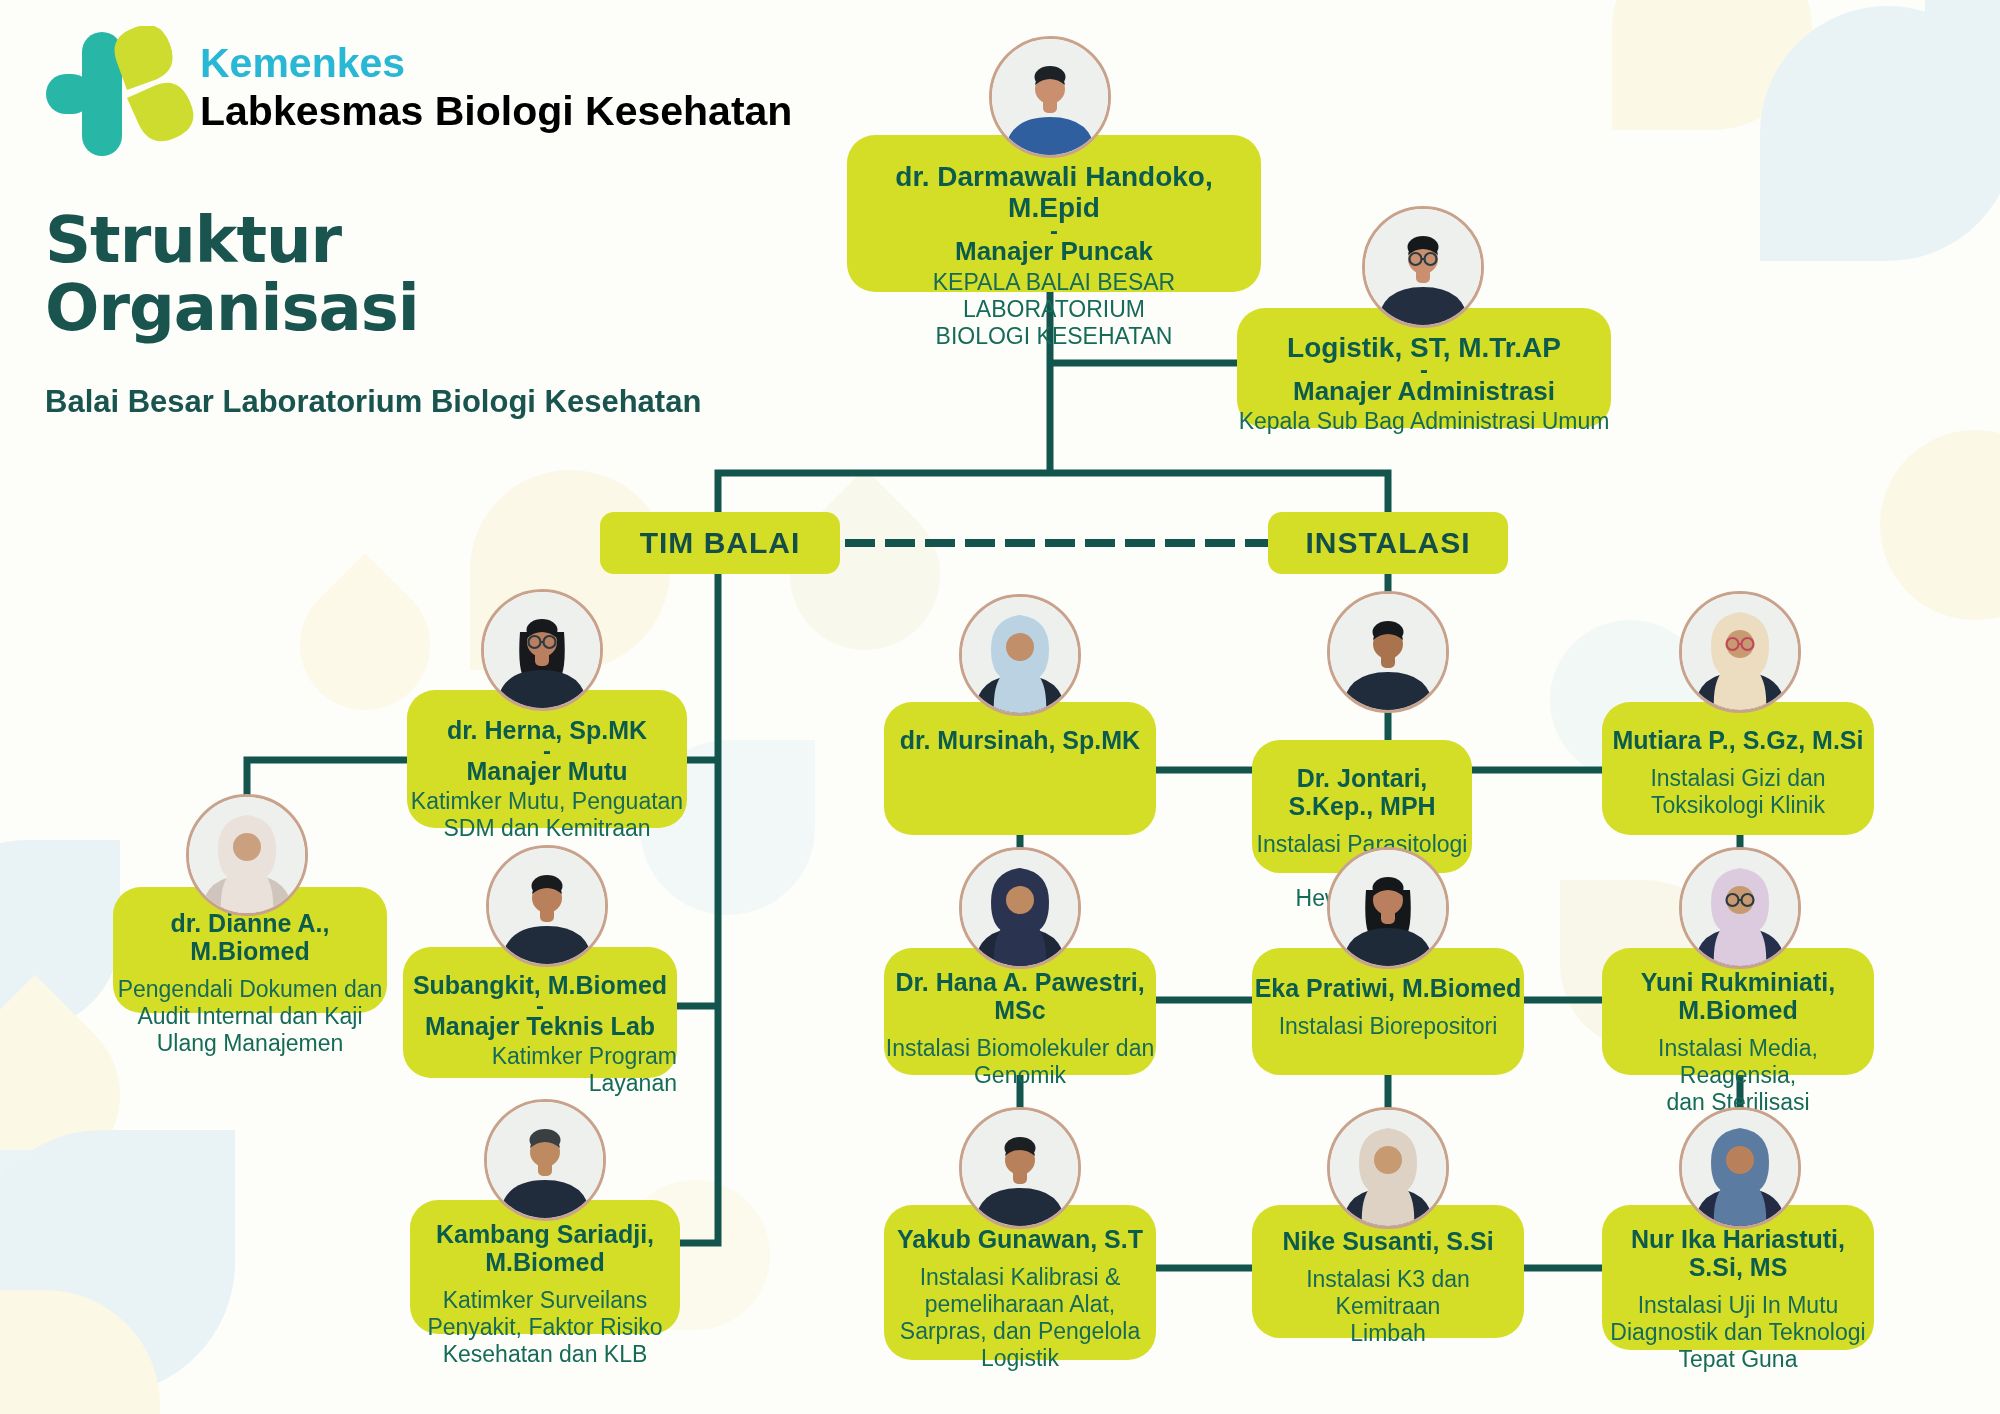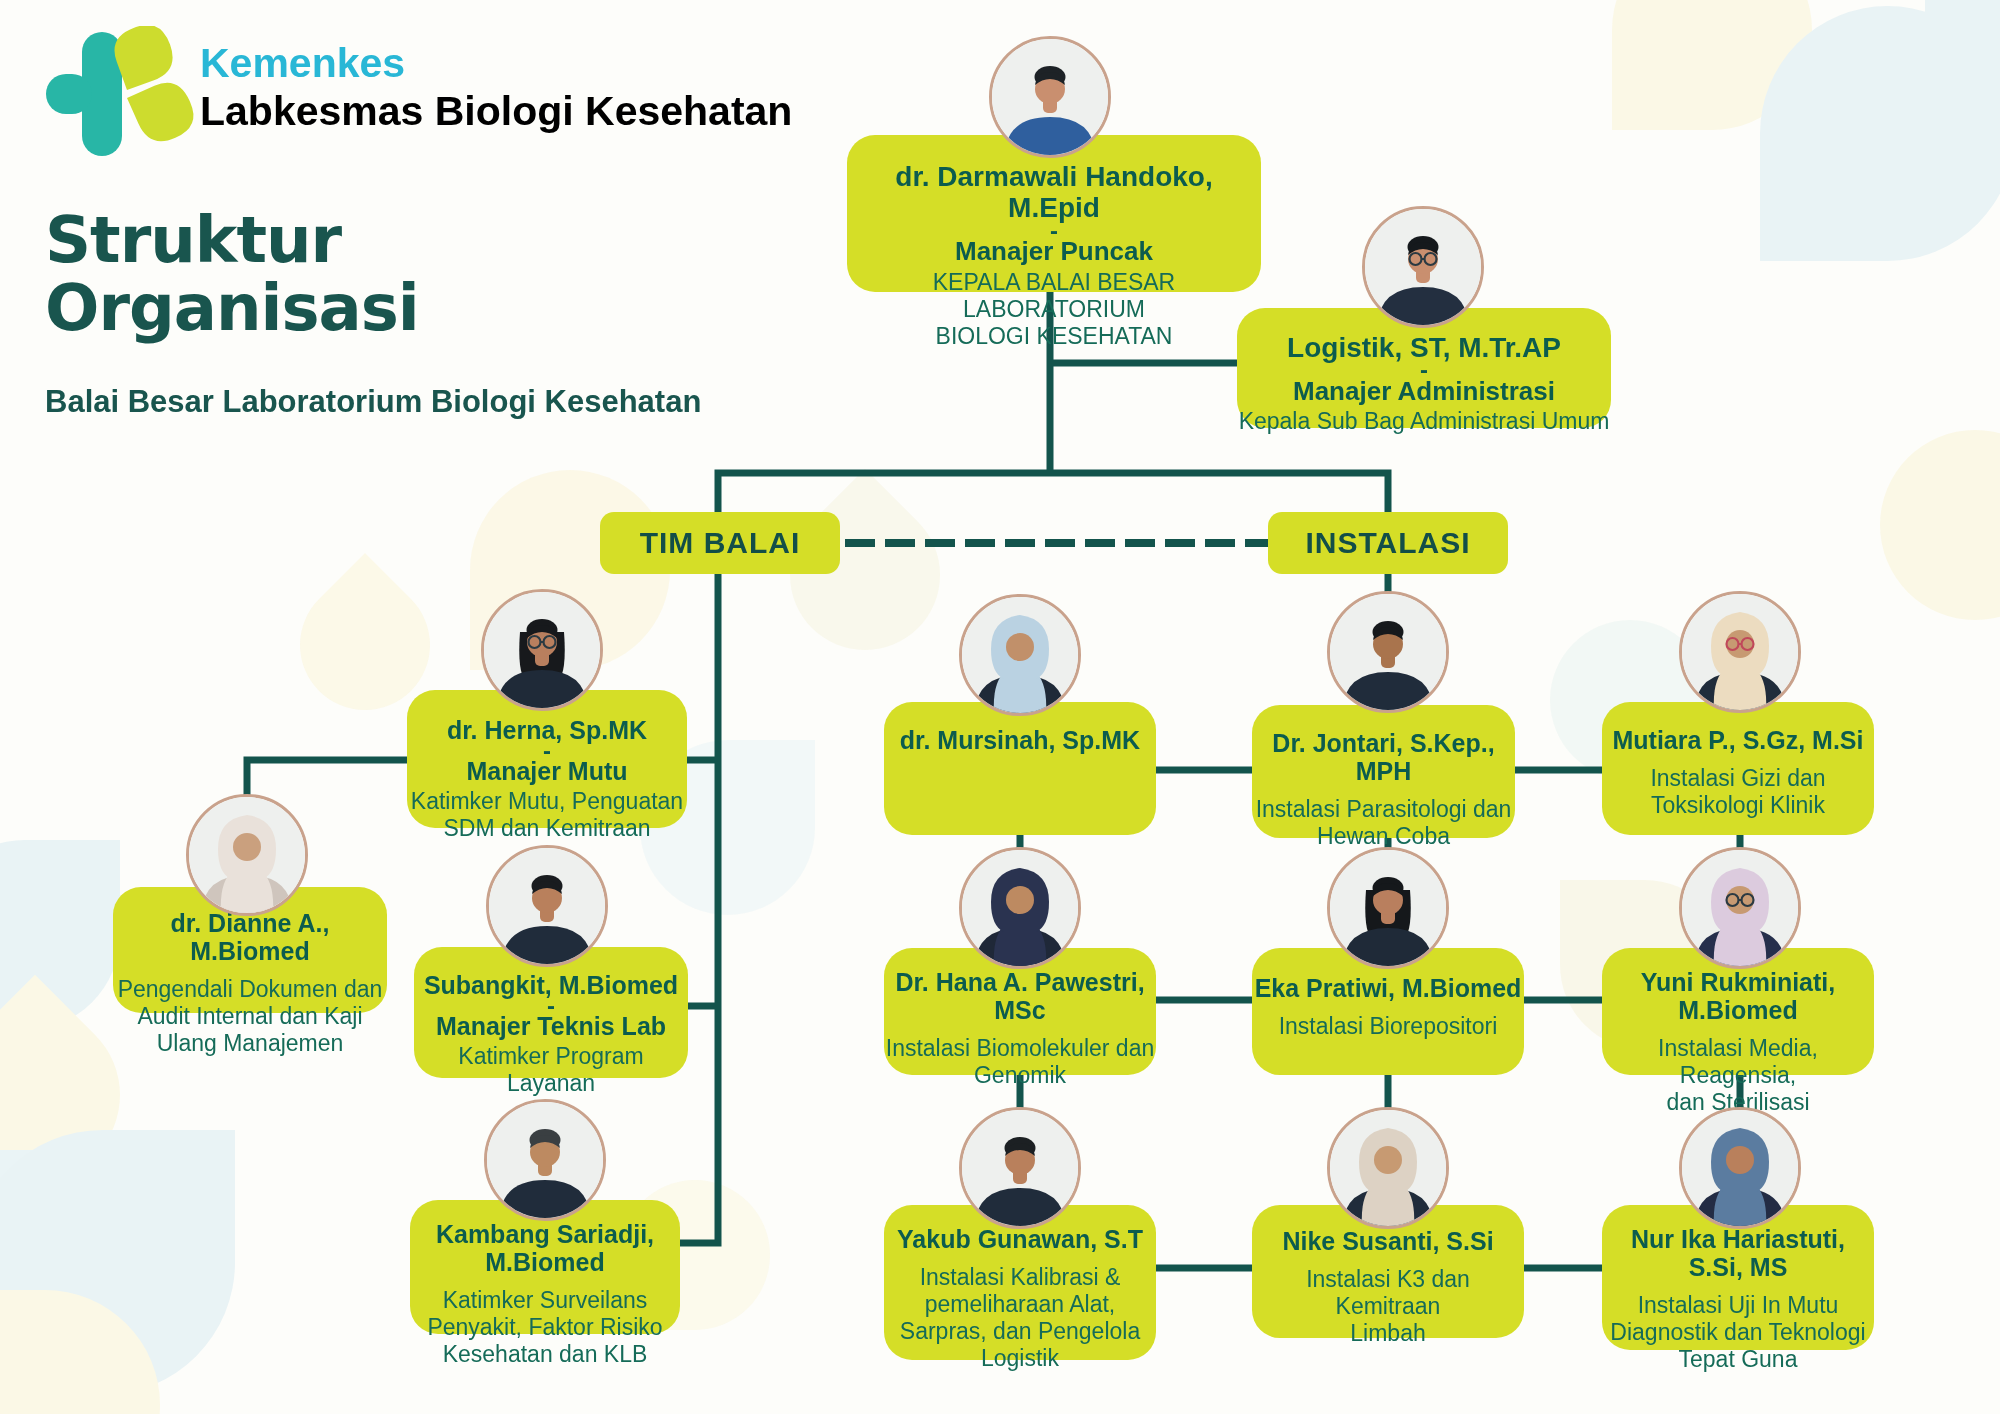--- a/index.html
+++ b/index.html
@@ -197,21 +197,21 @@
       <div class="photo" style="left: 486px; top: 845px;">
           <svg viewBox="0 0 116 116" width="116" height="116">
             <rect width="116" height="116" fill="#eef0ee"></rect>
             <rect x="51" y="56" width="14" height="18" rx="5" fill="#b9805c"></rect>
             <path d="M12 118 Q14 78 58 78 Q102 78 104 118 Z" fill="#202c3b"></path>
             <ellipse cx="58" cy="38" rx="15.5" ry="11" fill="#191c1f"></ellipse>
             <circle cx="58" cy="50" r="15" fill="#b9805c"></circle>
             <path d="M43 46 Q45 33 58 33 Q71 33 73 46 Q66 40 58 40 Q50 40 43 46 Z" fill="#191c1f"></path>
           </svg>
         </div>
-      <div class="pbox" style="left: 414px; top: 947px; width: 274px; height: 131px; padding-top: 24px;">
+      <div class="pbox" style="left: 403px; top: 947px; width: 274px; height: 131px; padding-top: 24px; text-align: right;">
         <div class="pname">Subangkit, M.Biomed</div>
         <div class="psep">-</div>
         <div class="prole">Manajer Teknis Lab</div>
         <div class="pdesc">Katimker Program Layanan</div>
       </div>
     </div>
       <div class="person">
       <div class="photo" style="left: 484px; top: 1099px;">
           <svg viewBox="0 0 116 116" width="116" height="116">
             <rect width="116" height="116" fill="#eef0ee"></rect>
@@ -250,21 +250,21 @@
       <div class="photo" style="left: 1327px; top: 591px;">
           <svg viewBox="0 0 116 116" width="116" height="116">
             <rect width="116" height="116" fill="#eef0ee"></rect>
             <rect x="51" y="56" width="14" height="18" rx="5" fill="#a9744d"></rect>
             <path d="M12 118 Q14 78 58 78 Q102 78 104 118 Z" fill="#202c3b"></path>
             <ellipse cx="58" cy="38" rx="15.5" ry="11" fill="#16191c"></ellipse>
             <circle cx="58" cy="50" r="15" fill="#a9744d"></circle>
             <path d="M43 46 Q45 33 58 33 Q71 33 73 46 Q66 40 58 40 Q50 40 43 46 Z" fill="#16191c"></path>
           </svg>
         </div>
-      <div class="pbox" style="left: 1252px; top: 705px; width: 263px; height: 133px; padding-top: 24px;">
+      <div class="pbox" style="left: 1252px; top: 740px; width: 220px; height: 133px; padding-top: 24px;">
         <div class="pname">Dr. Jontari, S.Kep., MPH</div>
 
         <div class="pdesc">Instalasi Parasitologi  dan
 Hewan Coba</div>
       </div>
     </div>
       <div class="person">
       <div class="photo" style="left: 1679px; top: 591px;">
           <svg viewBox="0 0 116 116" width="116" height="116">
             <rect width="116" height="116" fill="#eef0ee"></rect>

